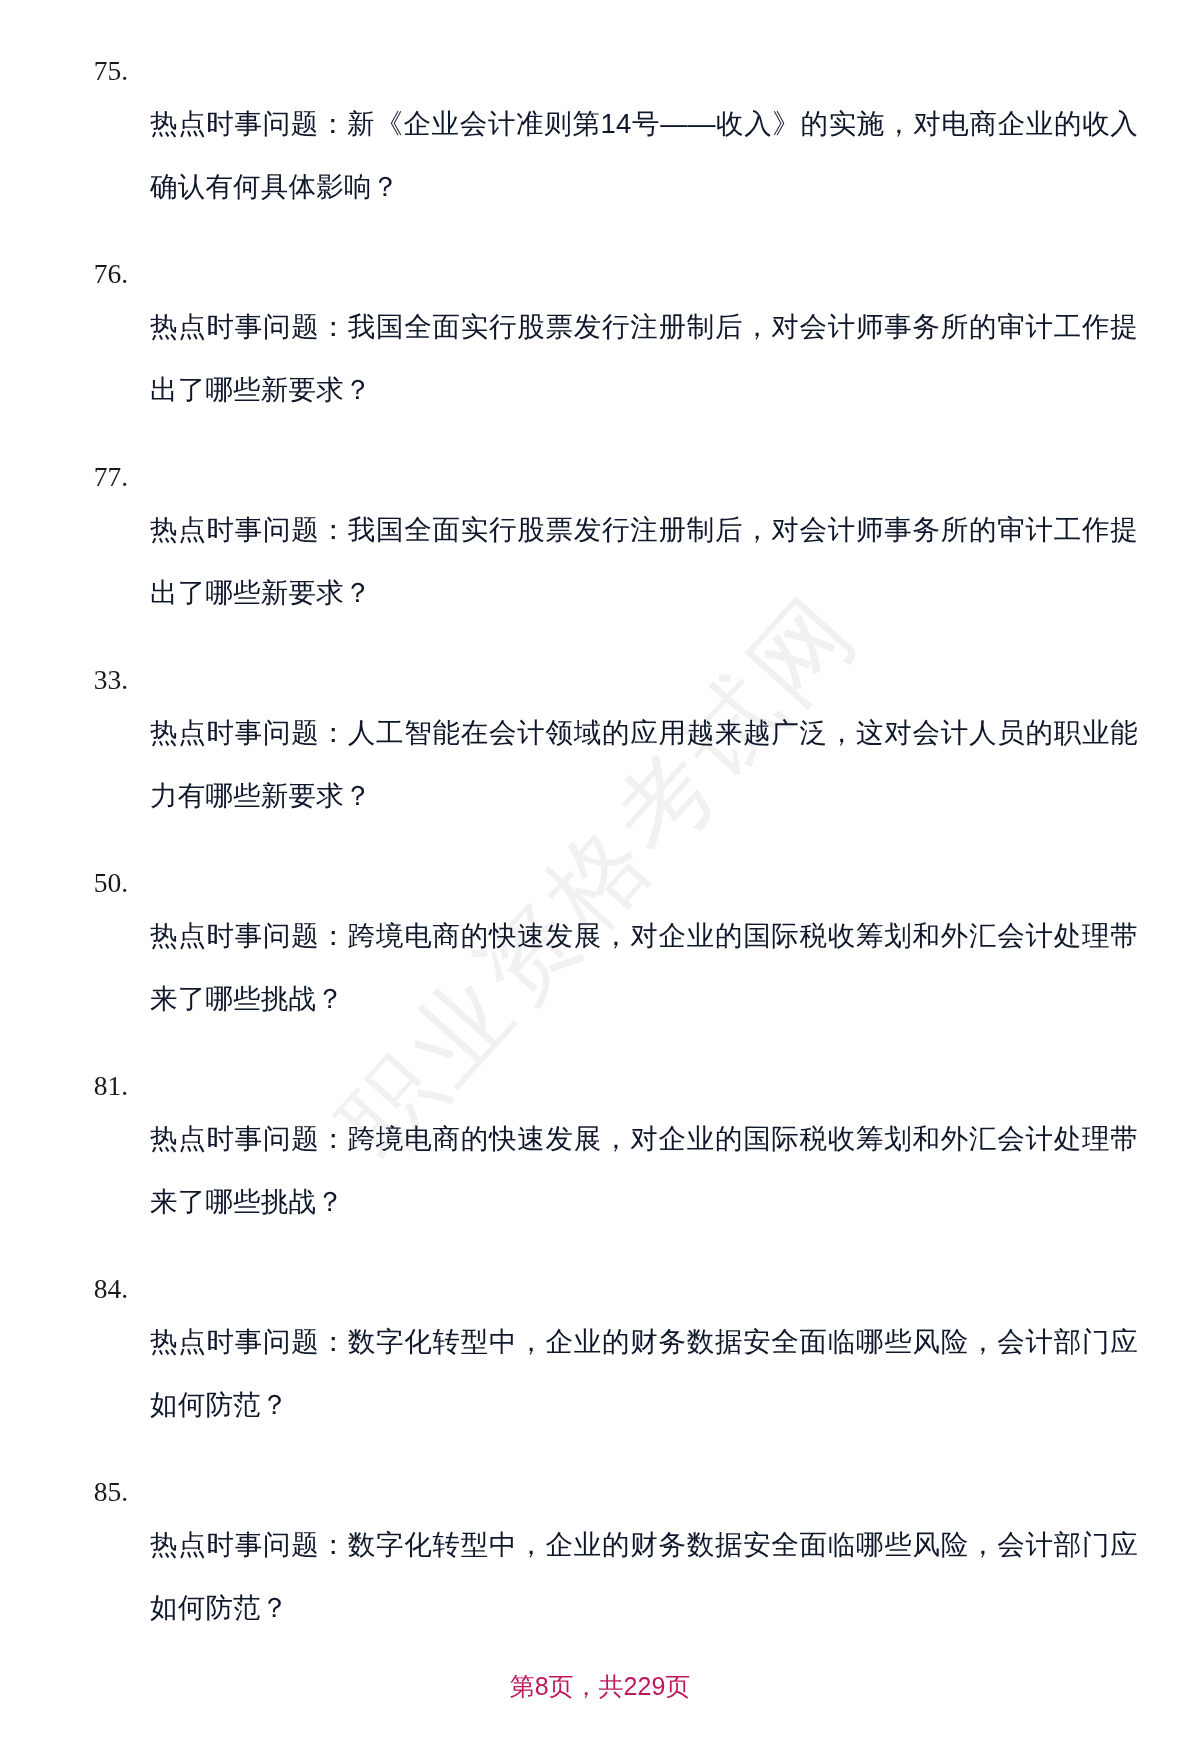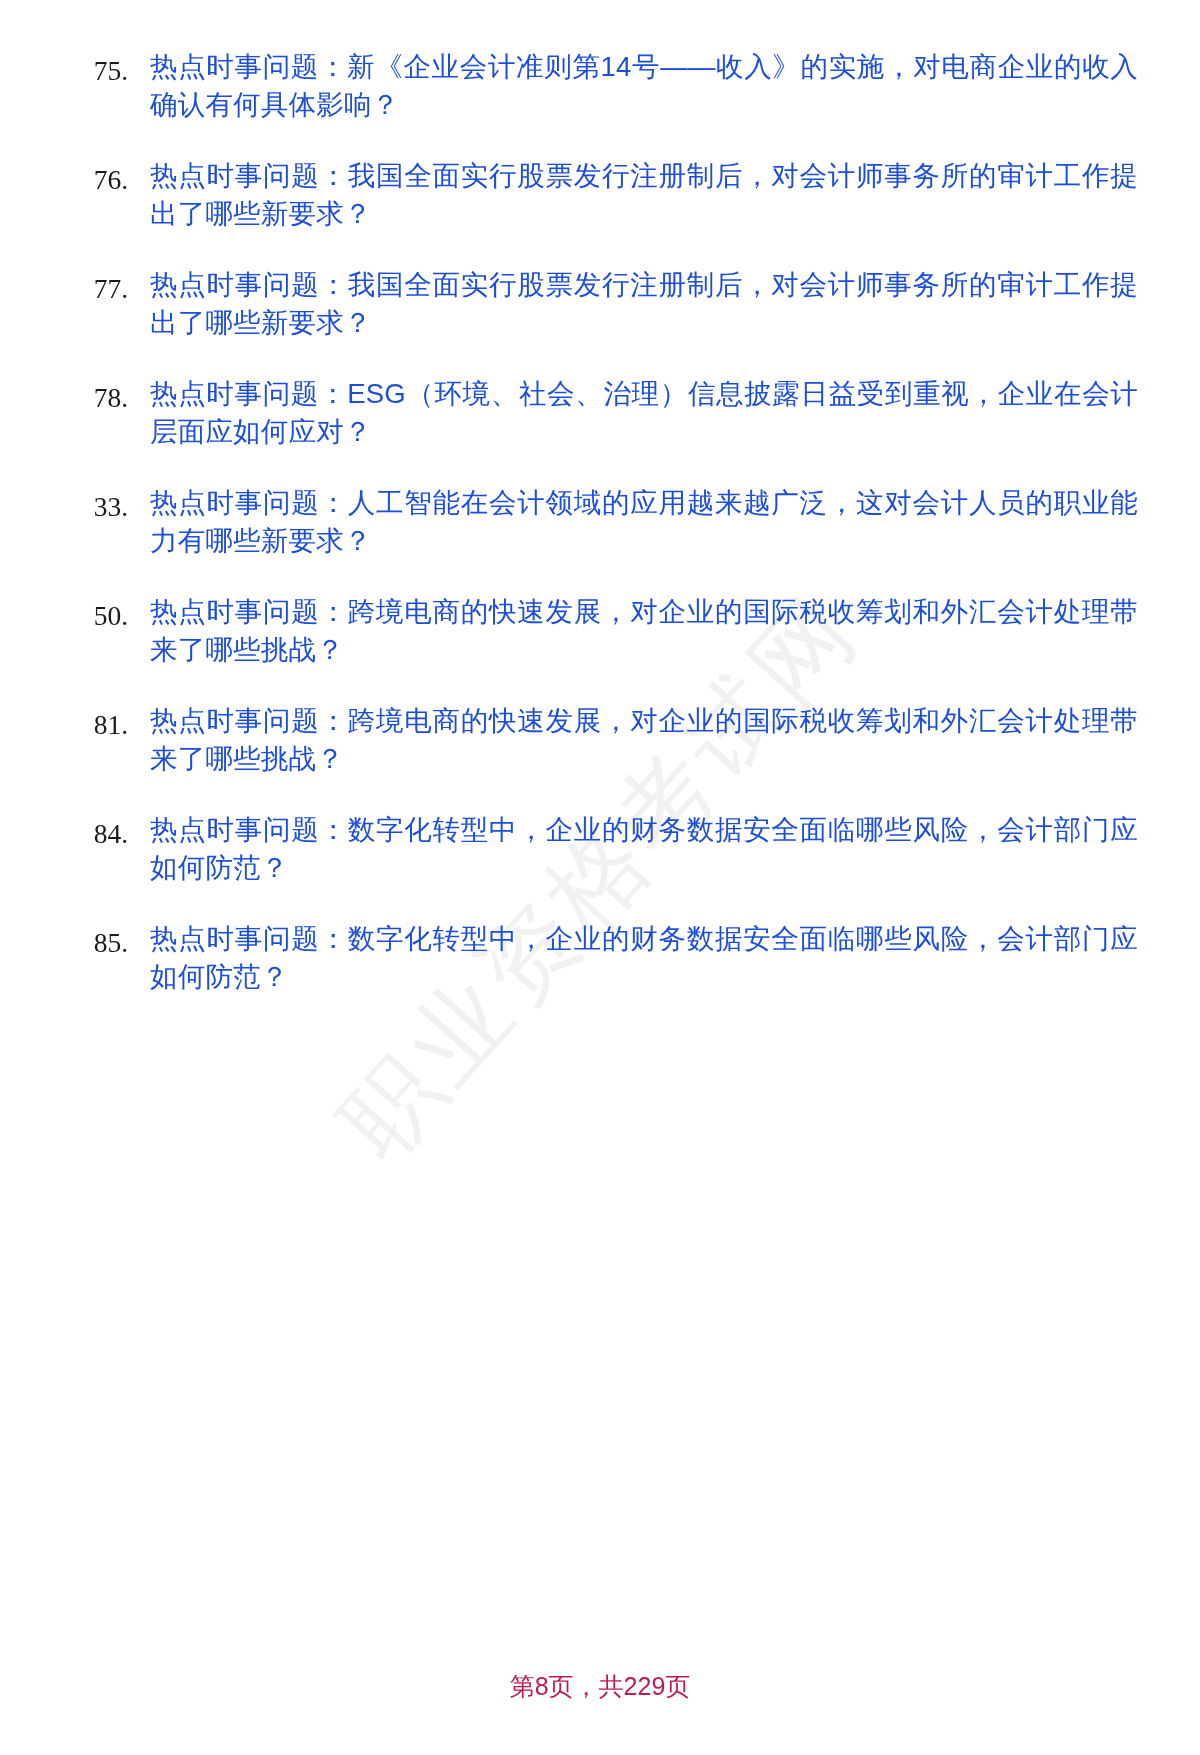--- a/index.html
+++ b/index.html
@@ -58,25 +58,26 @@
     text-align: right;
     font-size: 27.5px;
     line-height: 46px;
     color: #1a1a1a;
     font-family: Liberation Serif, serif;
   }
   .qtext {
     flex: 1 1 auto;
     padding-left: 22px;
     font-size: 27.5px;
-    line-height: 38px;
-    color: #1d4ed8;
+    line-height: 63px;
+    color: #0f172a;
     text-align: justify;
     text-justify: inter-character;
     letter-spacing: 0.2px;
+    margin-top: 44px;
   }
   .footer {
     position: absolute;
     left: 0;
     bottom: 52px;
     width: 1200px;
     text-align: center;
     font-size: 25px;
     color: #be185d;
     z-index: 1;
@@ -101,24 +102,20 @@
     <div class="qitem">
       <div class="qnum">76.</div>
       <div class="qtext">热点时事问题：我国全面实行股票发行注册制后，对会计师事务所的审计工作提出了哪些新要求？</div>
     </div>
 
     <div class="qitem">
       <div class="qnum">77.</div>
       <div class="qtext">热点时事问题：我国全面实行股票发行注册制后，对会计师事务所的审计工作提出了哪些新要求？</div>
     </div>
 
-    <div class="qitem">
-      <div class="qnum">78.</div>
-      <div class="qtext">热点时事问题：ESG（环境、社会、治理）信息披露日益受到重视，企业在会计层面应如何应对？</div>
-    </div>
 
     <div class="qitem">
       <div class="qnum">33.</div>
       <div class="qtext">热点时事问题：人工智能在会计领域的应用越来越广泛，这对会计人员的职业能力有哪些新要求？</div>
     </div>
 
     <div class="qitem">
       <div class="qnum">50.</div>
       <div class="qtext">热点时事问题：跨境电商的快速发展，对企业的国际税收筹划和外汇会计处理带来了哪些挑战？</div>
     </div>

